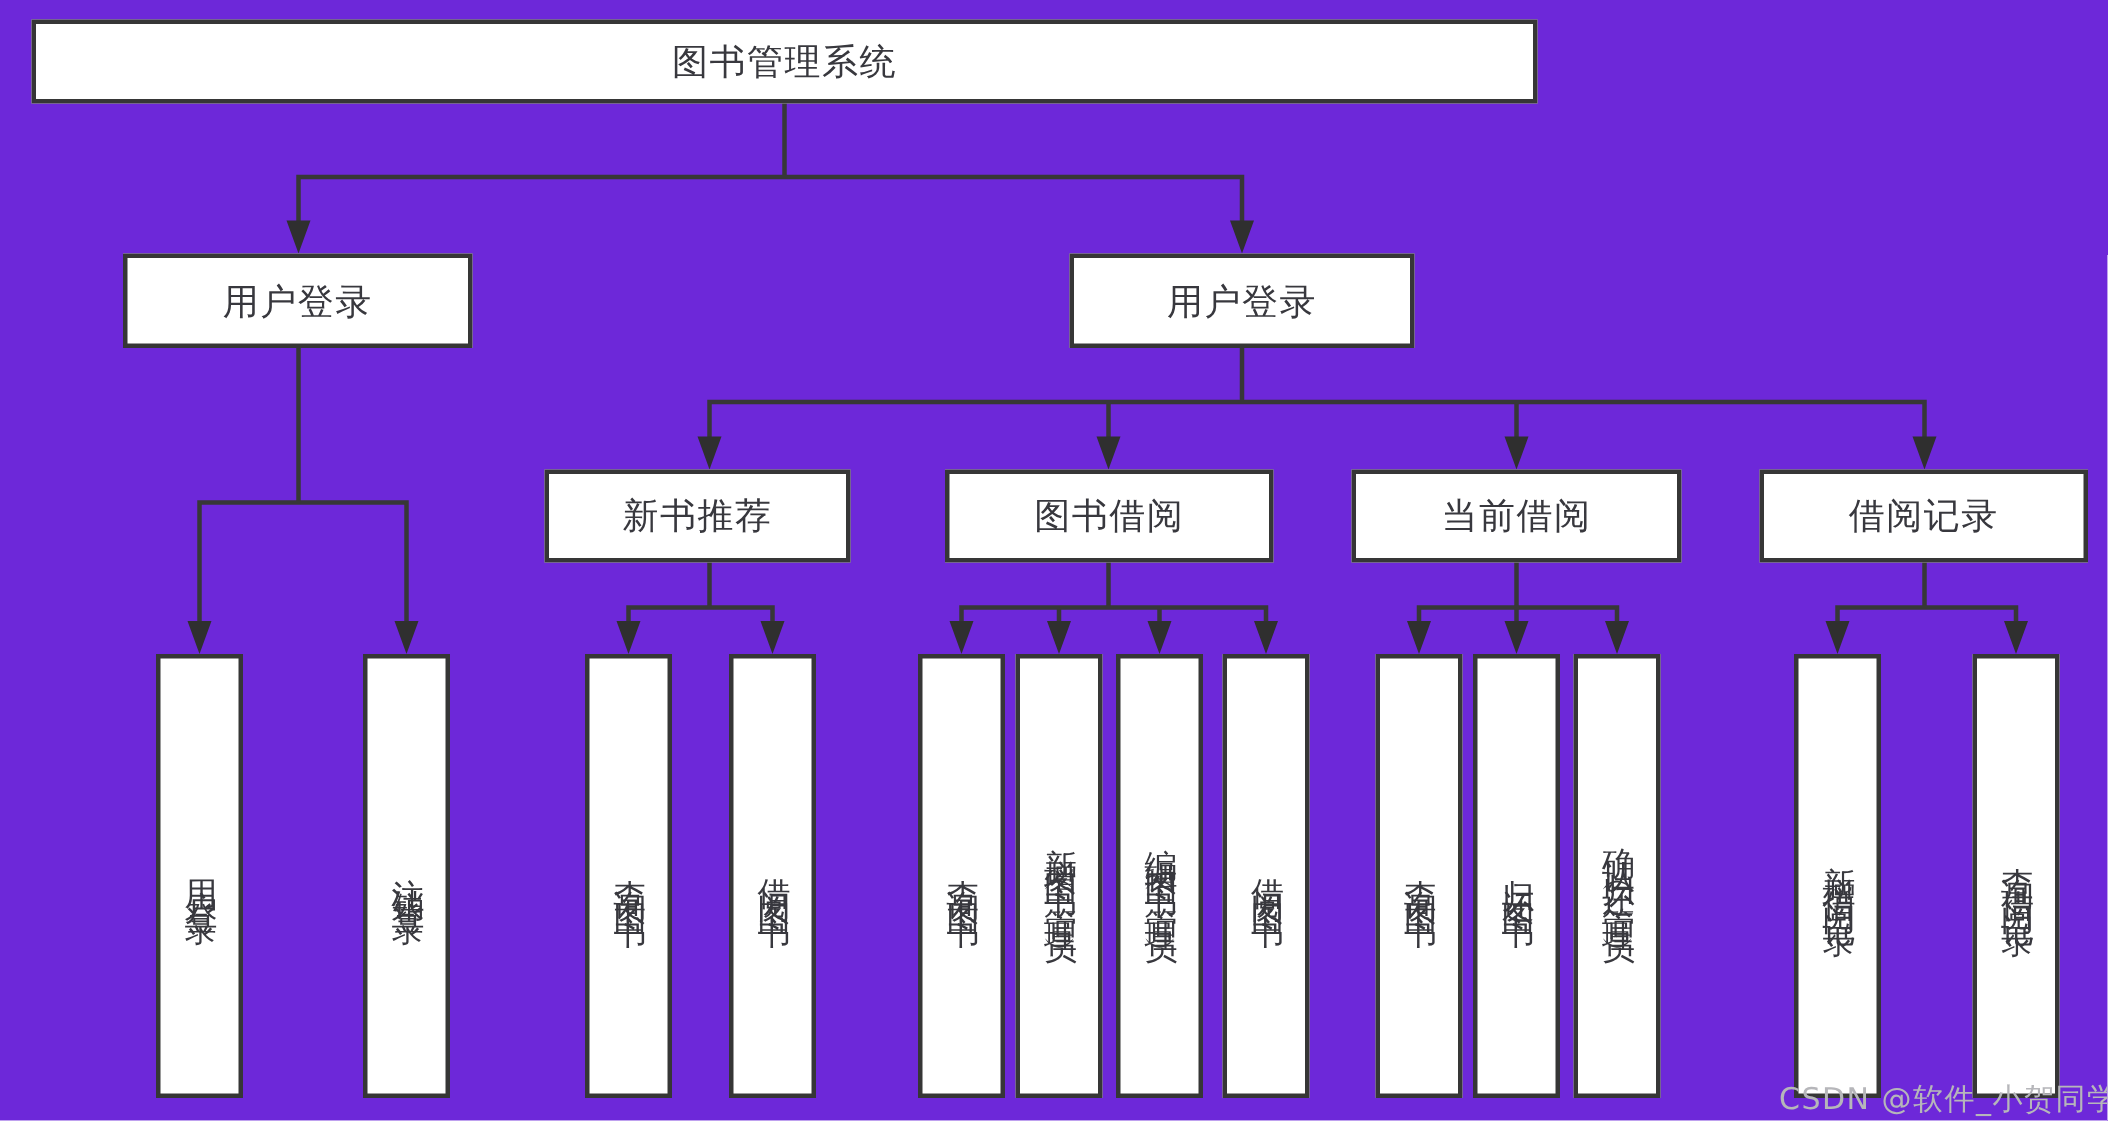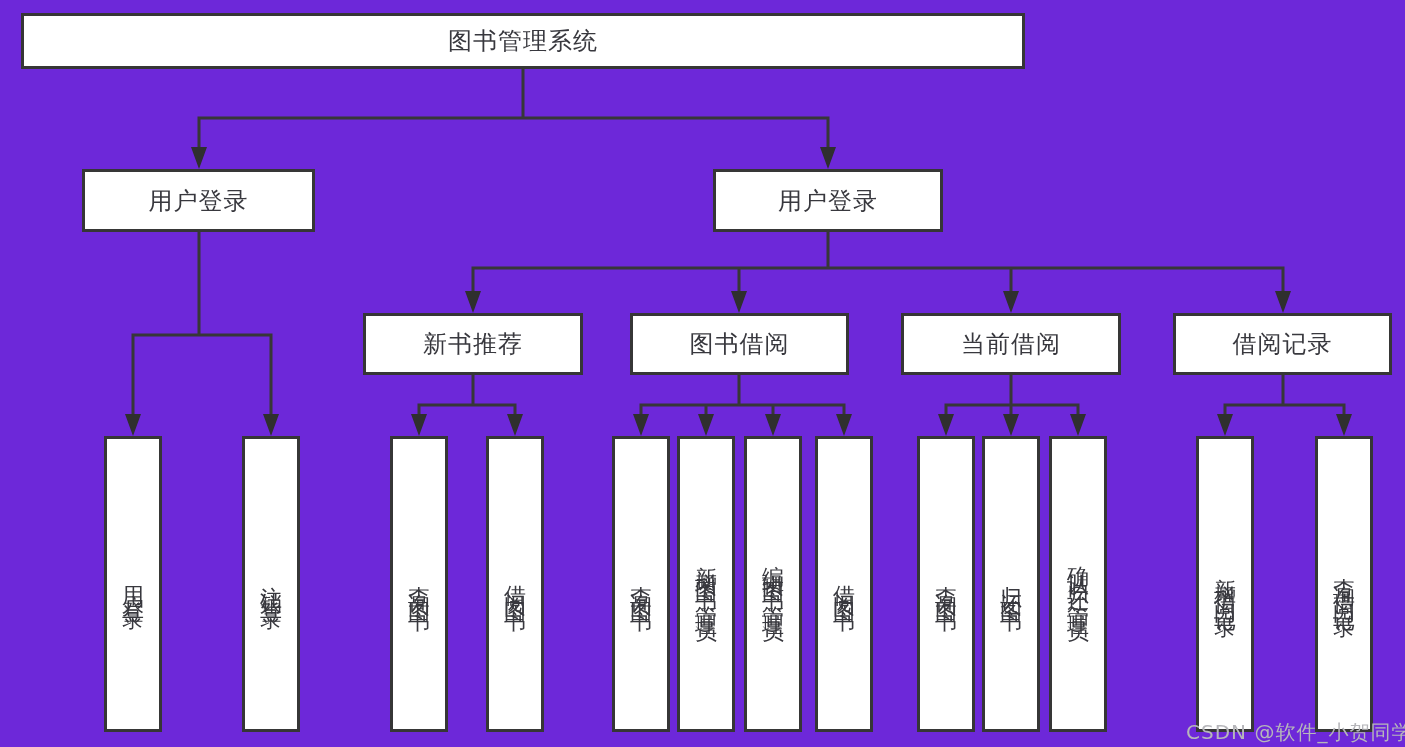--- a/index.html
+++ b/index.html
@@ -100,21 +100,21 @@
              M1070 414 h16 L1078 436 z
              M1217 414 h16 L1225 436 z
              M1336 414 h16 L1344 436 z"></path>
   </svg>
 
   <div class="node horiz" style="left:21px; top:13px; width:1004px; height:56px;">图书管理系统</div>
 
   <div class="node horiz" style="left:82px; top:169px; width:233px; height:63px;">用户登录</div>
   <div class="node horiz" style="left:713px; top:169px; width:230px; height:63px;">用户登录</div>
 
-  <div class="node horiz" style="left:363px; top:313px; width:220px; height:62px;">新书推荐</div>
+  <div class="node horiz" style="left:363px; top:313px; width:204px; height:62px;">新书推荐</div>
   <div class="node horiz" style="left:901px; top:313px; width:220px; height:62px;">当前借阅</div>
   <div class="node horiz" style="left:630px; top:313px; width:219px; height:62px;">图书借阅</div>
   <div class="node horiz" style="left:1173px; top:313px; width:219px; height:62px;">借阅记录</div>
 
   <div class="node vert" style="left:104px; top:436px; width:58px; height:296px;">用户登录</div>
   <div class="node vert" style="left:242px; top:436px; width:58px; height:296px;">注销登录</div>
 
   <div class="node vert" style="left:390px; top:436px; width:58px; height:296px;">查询图书</div>
   <div class="node vert" style="left:486px; top:436px; width:58px; height:296px;">借阅图书</div>
 

